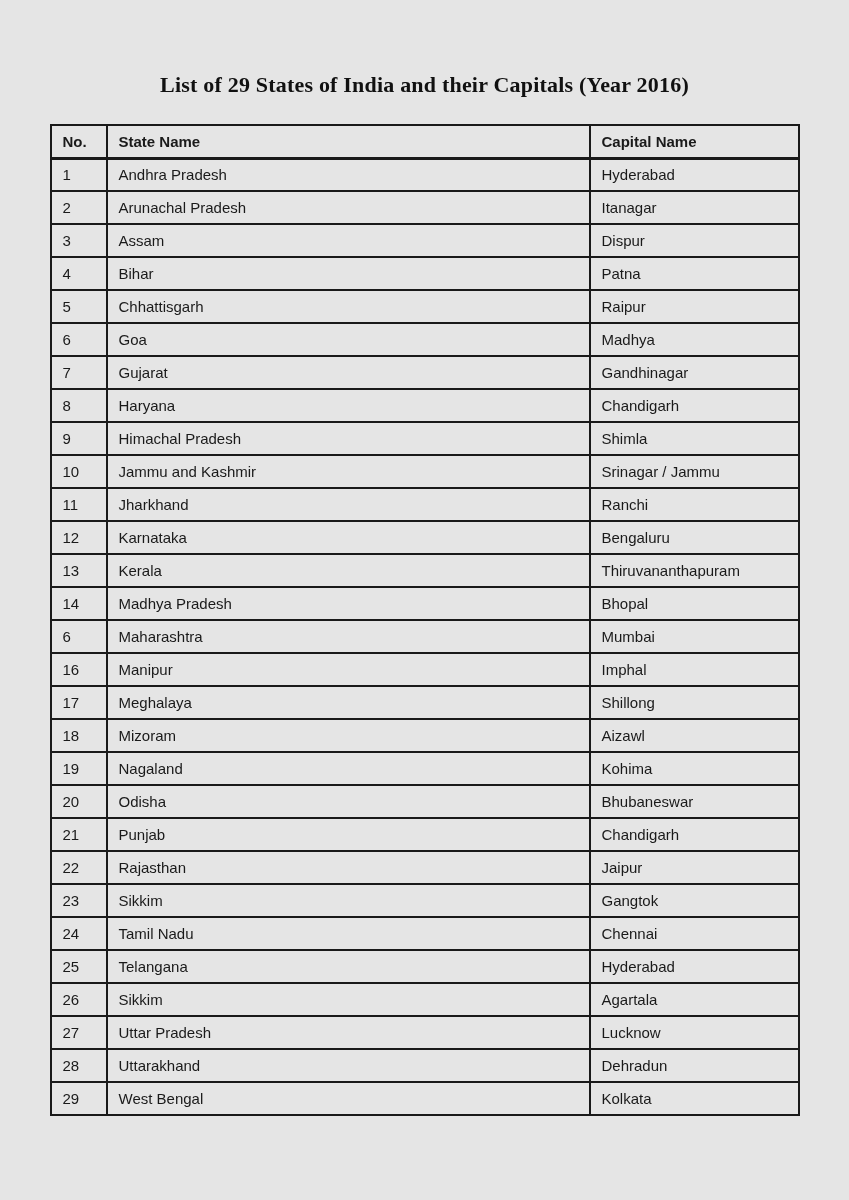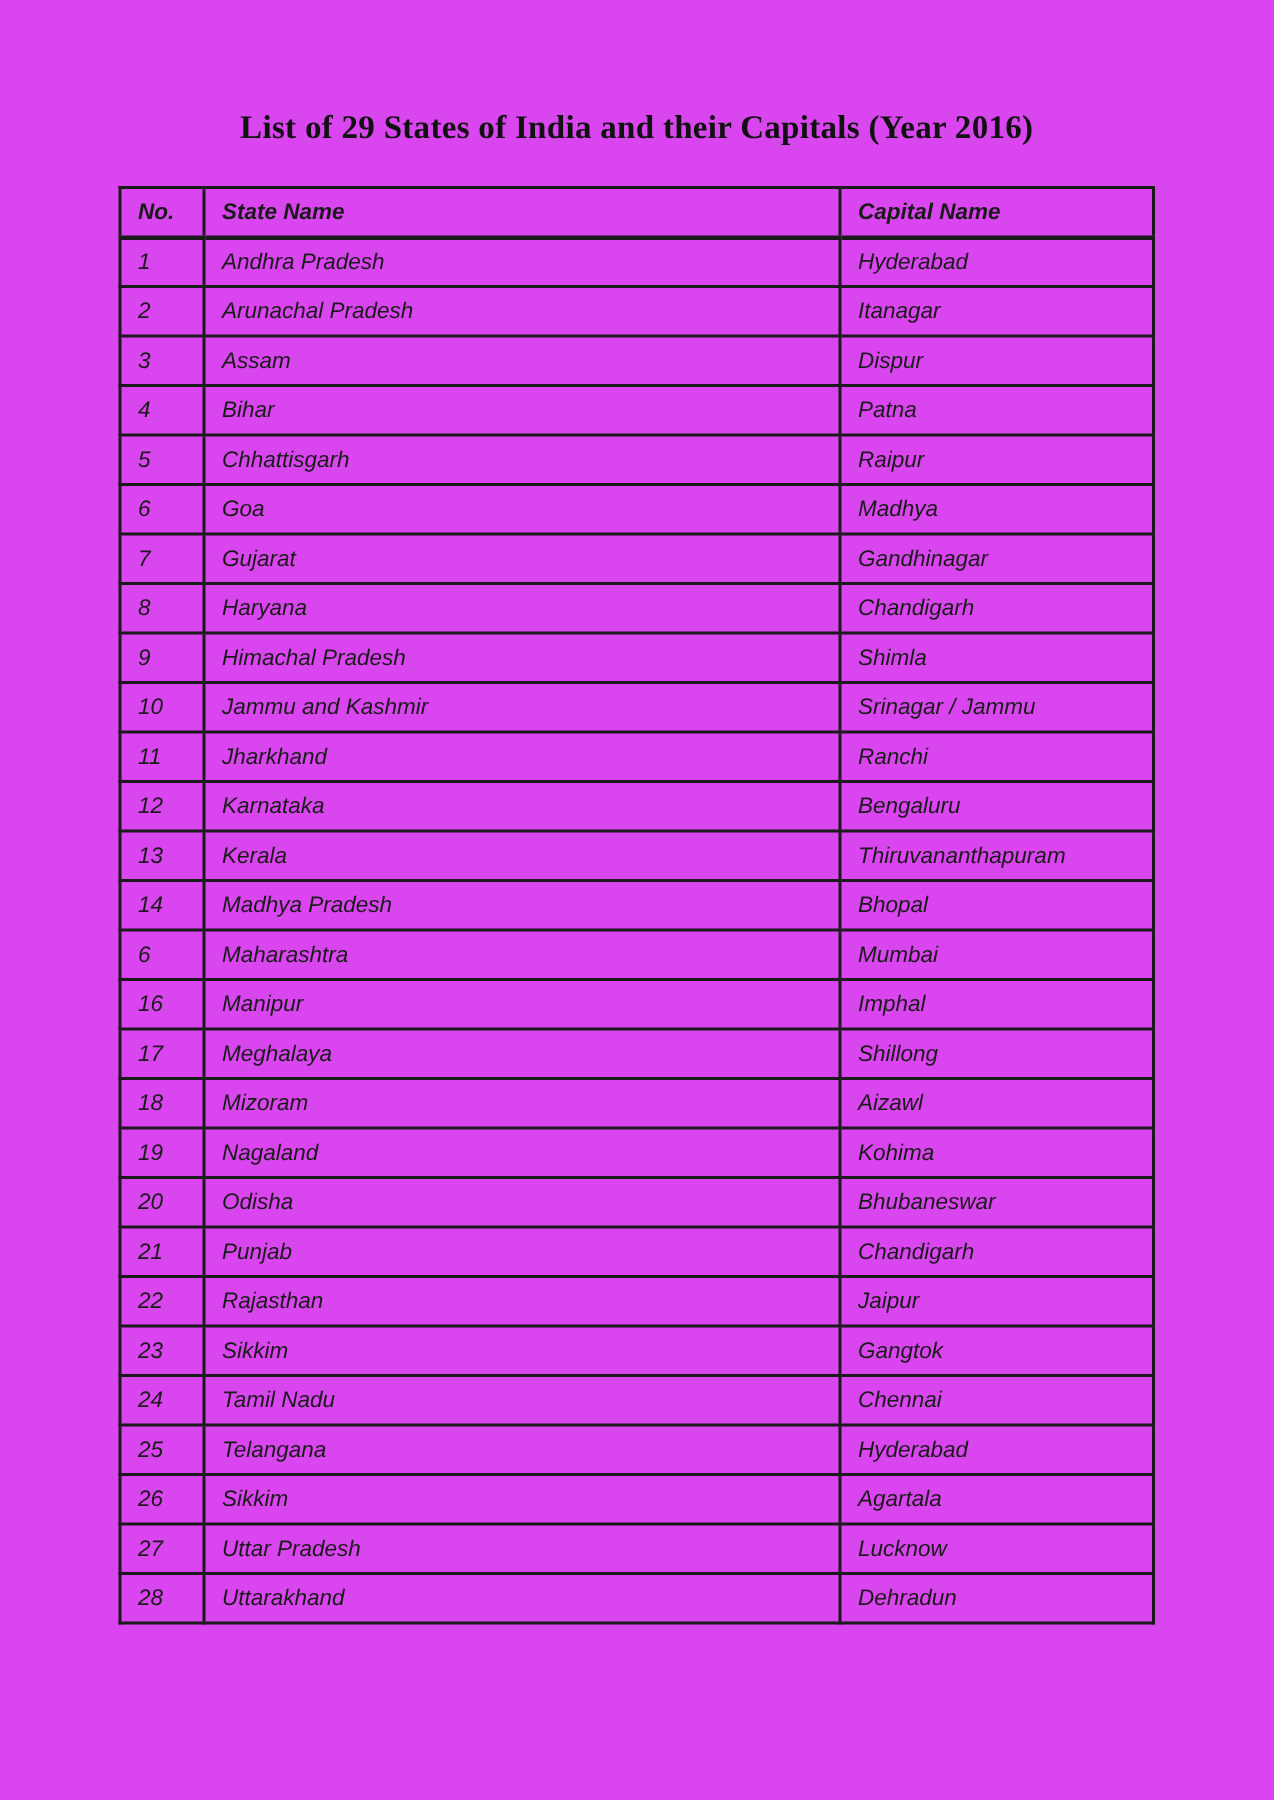--- a/index.html
+++ b/index.html
@@ -6,55 +6,54 @@
   html, body {
     width: 849px;
     height: 1200px;
     background: #ffffff;
     font-family: "Liberation Sans", sans-serif;
     color: #1a1a1a;
   }
   .page {
     width: 849px;
     height: 1200px;
-    background: #d946ef;
+    background: #e5e5e5;
     position: relative;
   }
   .doc-title {
     font-family: "Liberation Serif", "DejaVu Serif", serif;
     font-weight: bold;
     font-size: 22px;
     text-align: center;
     padding-top: 72px;
     letter-spacing: 0.2px;
     color: #111111;
   }
   table.states-table {
     border-collapse: collapse;
     margin: 26px auto 0 auto;
     width: 670px;
     table-layout: fixed;
-    font-style: italic;
   }
   .states-table th, .states-table td {
     border: 2px solid #1a1a1a;
     font-size: 15px;
     text-align: left;
     vertical-align: middle;
     height: 33px;
     padding: 0 0 0 11px;
     white-space: nowrap;
     overflow: hidden;
   }
   .states-table th {
     font-weight: bold;
     border-bottom-width: 3px;
   }
   .col-no { width: 56px; }
-  .col-state { width: 424px; }
+  .col-state { width: 483px; }
   .col-capital { width: 209px; }
 </style>
 </head>
 <body>
 
 <div class="page">
   <div class="doc-title">List of 29 States of India and their Capitals (Year 2016)</div>
 
   <table class="states-table">
     <thead>
@@ -198,15 +197,20 @@
         <tr>
           <td class="col-no">27</td>
           <td class="col-state">Uttar Pradesh</td>
           <td class="col-capital">Lucknow</td>
         </tr>
         <tr>
           <td class="col-no">28</td>
           <td class="col-state">Uttarakhand</td>
           <td class="col-capital">Dehradun</td>
         </tr>
+        <tr>
+          <td class="col-no">29</td>
+          <td class="col-state">West Bengal</td>
+          <td class="col-capital">Kolkata</td>
+        </tr>
       </tbody>
   </table>
 </div>
 
 </body></html>

